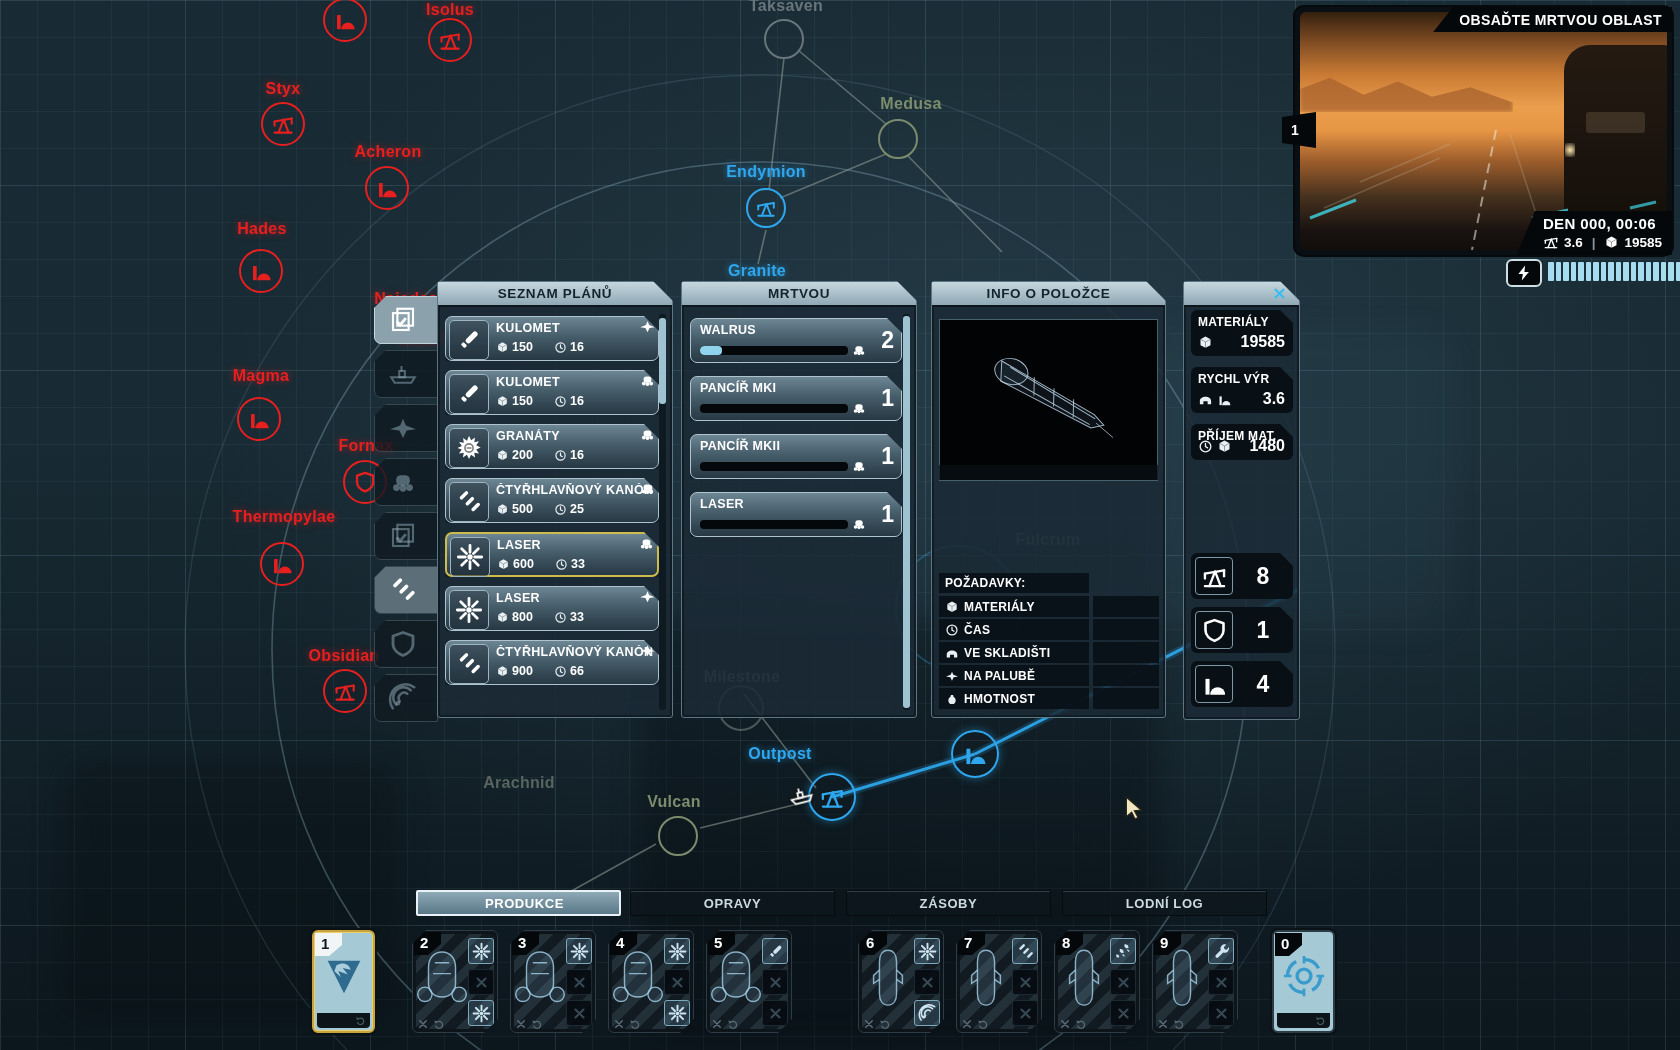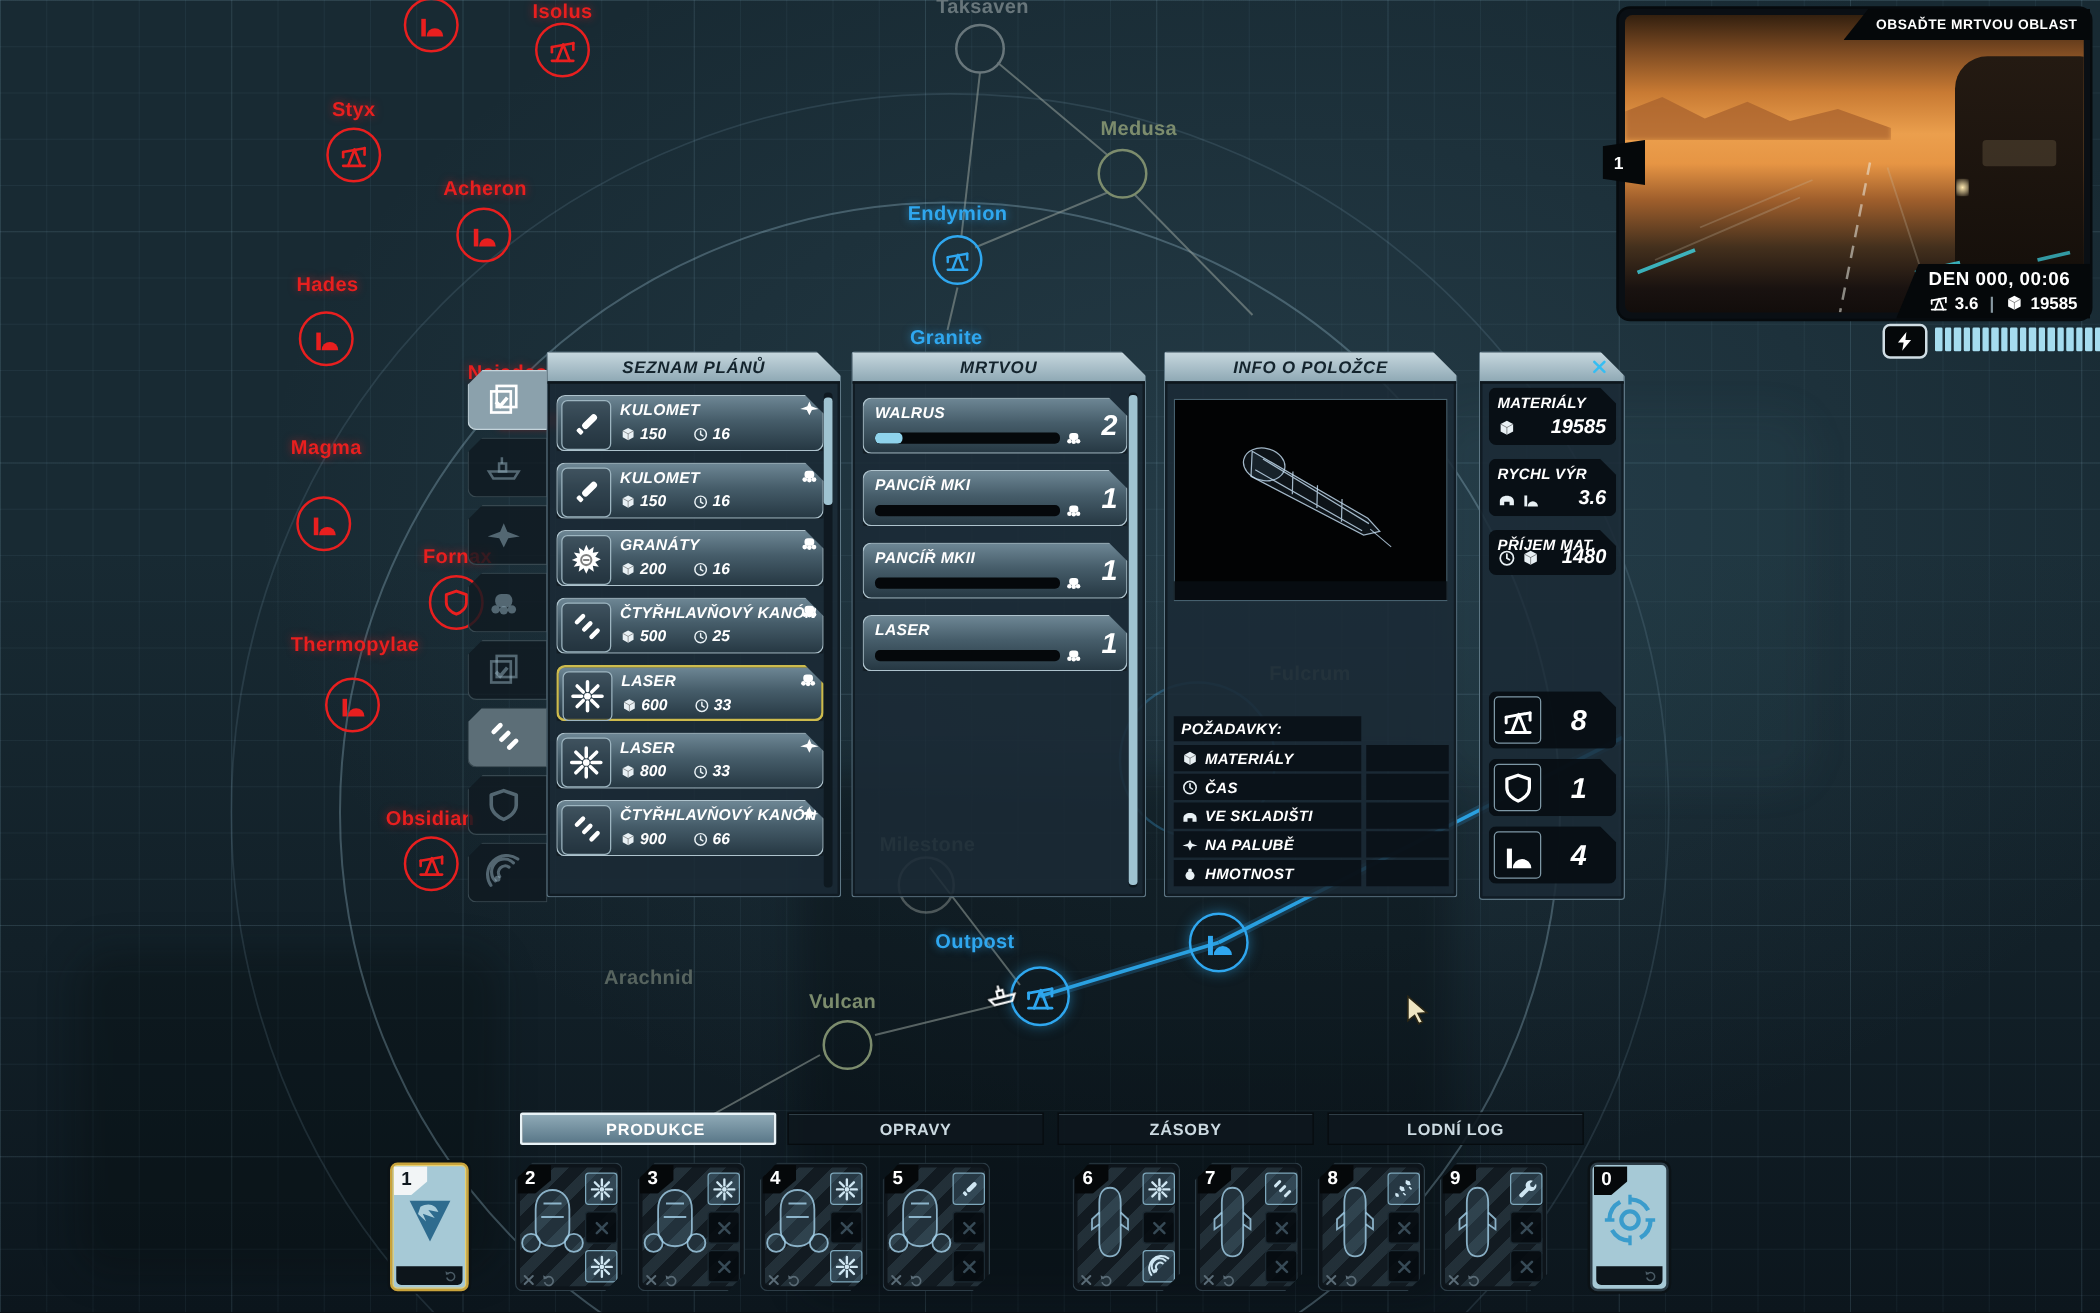--- a/index.html
+++ b/index.html
@@ -34,21 +34,21 @@
  border:1px solid #37474f;border-radius:7px 0 0 7px;box-sizing:border-box;
  clip-path:polygon(0 12px,12px 0,100% 0,100% 100%,0 100%);display:flex;align-items:center;z-index:3;}
 .side-tab .ic{width:30px;height:30px;margin-left:13px;color:rgba(150,178,192,.5);}
 .side-tab.active{background:#8ba1ac;border-color:#c4d4db;}
 .side-tab.active .ic{color:#fff;}
 .side-tab.highlight{background:#5c6e77;}
 .side-tab.highlight .ic{color:#fff;}
 
 .panel{position:absolute;background:rgba(27,42,53,.86);border:1px solid #5d7684;border-radius:3px;
  box-sizing:border-box;clip-path:polygon(0 0,calc(100% - 20px) 0,100% 20px,100% 100%,0 100%);z-index:5;
- box-shadow:inset 0 0 0 2px rgba(10,17,22,.55);font-style:italic;}
+ box-shadow:inset 0 0 0 2px rgba(10,17,22,.55);}
 .panel-hd{height:23px;background:linear-gradient(180deg,#c6d7de,#8fa9b5);color:#14242d;font-weight:bold;
  font-size:13.5px;letter-spacing:.6px;display:flex;align-items:center;justify-content:center;
  border-bottom:2px solid #0d161c;}
 
 .plan-item{position:absolute;left:7px;width:214px;height:45px;border:1px solid #aec3cd;border-radius:7px;
  background:linear-gradient(180deg,#6d8694 0%,#465d6a 45%,#263843 100%);box-sizing:border-box;
  clip-path:polygon(0 0,calc(100% - 15px) 0,100% 15px,100% 100%,0 100%);
  box-shadow:0 2px 3px rgba(0,0,0,.5);}
 .plan-item.selected{border:2px solid #cdbb4d;}
 .plan-ico{position:absolute;left:3px;top:3px;width:38px;height:38px;border:1px solid #9db5c0;
@@ -93,21 +93,21 @@
  display:flex;align-items:center;justify-content:center;}
 .cnt-ico .ic{width:27px;height:27px;color:#fff;}
 .cnt-val{flex:1;text-align:center;font-weight:bold;font-size:23px;}
 .close-x{position:absolute;width:15px;height:15px;color:#35bdf2;cursor:pointer;}
 
 .vp{position:absolute;left:1295px;top:7px;width:377px;height:248px;background:#0a0f14;border-radius:9px;
  box-shadow:0 0 0 2px #060a0d;z-index:6;}
 .vp-scene{position:absolute;inset:5px;border-radius:6px;overflow:hidden;
  background:linear-gradient(180deg,#33200f 0%,#7c4a22 12%,#c87a33 26%,#eb9f4d 40%,#e69544 50%,#a05f2c 62%,#44301d 78%,#191210 92%,#120d0b 100%);}
 .vp-title{position:absolute;right:0;top:0;height:25px;background:#05080a;color:#fff;font-weight:bold;
- font-size:11px;letter-spacing:.4px;display:flex;align-items:center;padding:0 10px 0 26px;
+ font-size:14px;letter-spacing:.4px;display:flex;align-items:center;padding:0 10px 0 26px;
  clip-path:polygon(20px 0,100% 0,100% 100%,0 100%);z-index:3;}
 .vp-tab{position:absolute;left:-13px;top:105px;width:34px;height:36px;background:#05080a;color:#fff;
  font-weight:bold;font-size:14px;display:flex;align-items:center;padding-left:9px;box-sizing:border-box;
  clip-path:polygon(0 14%,100% 0,100% 100%,0 86%);z-index:3;}
 .vp-info{position:absolute;right:0;bottom:0;background:#05080a;color:#fff;text-align:left;
  padding:4px 10px 5px 26px;clip-path:polygon(18px 0,100% 0,100% 100%,0 100%);z-index:3;}
 .vp-day{font-weight:bold;font-size:15px;letter-spacing:.4px;}
 .vp-res{display:flex;align-items:center;justify-content:flex-end;gap:5px;font-weight:bold;font-size:13.5px;margin-top:2px;}
 .vp-res .ic{width:15px;height:15px;color:#fff;}
 .vp-sep{color:#8899a2;margin:0 4px;}
@@ -229,21 +229,21 @@
       <div class="map-label glow-red" style="left: 262px; top: 229px; color: rgb(232, 31, 31);">Hades</div>
       <div class="map-node" style="width: 44px; height: 44px; left: 239px; top: 249px; border-color: rgb(232, 31, 31); color: rgb(232, 31, 31);">
         <span class="ic" style="width: 24.2px; height: 24.2px;">
           <svg viewBox="0 0 24 24">
             <rect x="4" y="7" width="3.6" height="14" fill="currentColor"></rect>
             <path d="M8.2 21a6.6 6.6 0 0 1 13.2 0z" fill="currentColor"></path>
           </svg>
         </span>
       </div>
       <div class="map-label glow-red" style="left: 406px; top: 299px; color: rgb(232, 31, 31);">Naiades</div>
-      <div class="map-label glow-red" style="left: 261px; top: 359px; color: rgb(232, 31, 31);">Magma</div>
+      <div class="map-label glow-red" style="left: 261px; top: 376px; color: rgb(232, 31, 31);">Magma</div>
       <div class="map-node" style="width: 44px; height: 44px; left: 237px; top: 397px; border-color: rgb(232, 31, 31); color: rgb(232, 31, 31);">
         <span class="ic" style="width: 24.2px; height: 24.2px;">
           <svg viewBox="0 0 24 24">
             <rect x="4" y="7" width="3.6" height="14" fill="currentColor"></rect>
             <path d="M8.2 21a6.6 6.6 0 0 1 13.2 0z" fill="currentColor"></path>
           </svg>
         </span>
       </div>
       <div class="map-label glow-red" style="left: 366px; top: 446px; color: rgb(232, 31, 31);">Fornax</div>
       <div class="map-node" style="width: 44px; height: 44px; left: 343px; top: 460px; border-color: rgb(232, 31, 31); color: rgb(232, 31, 31);">

